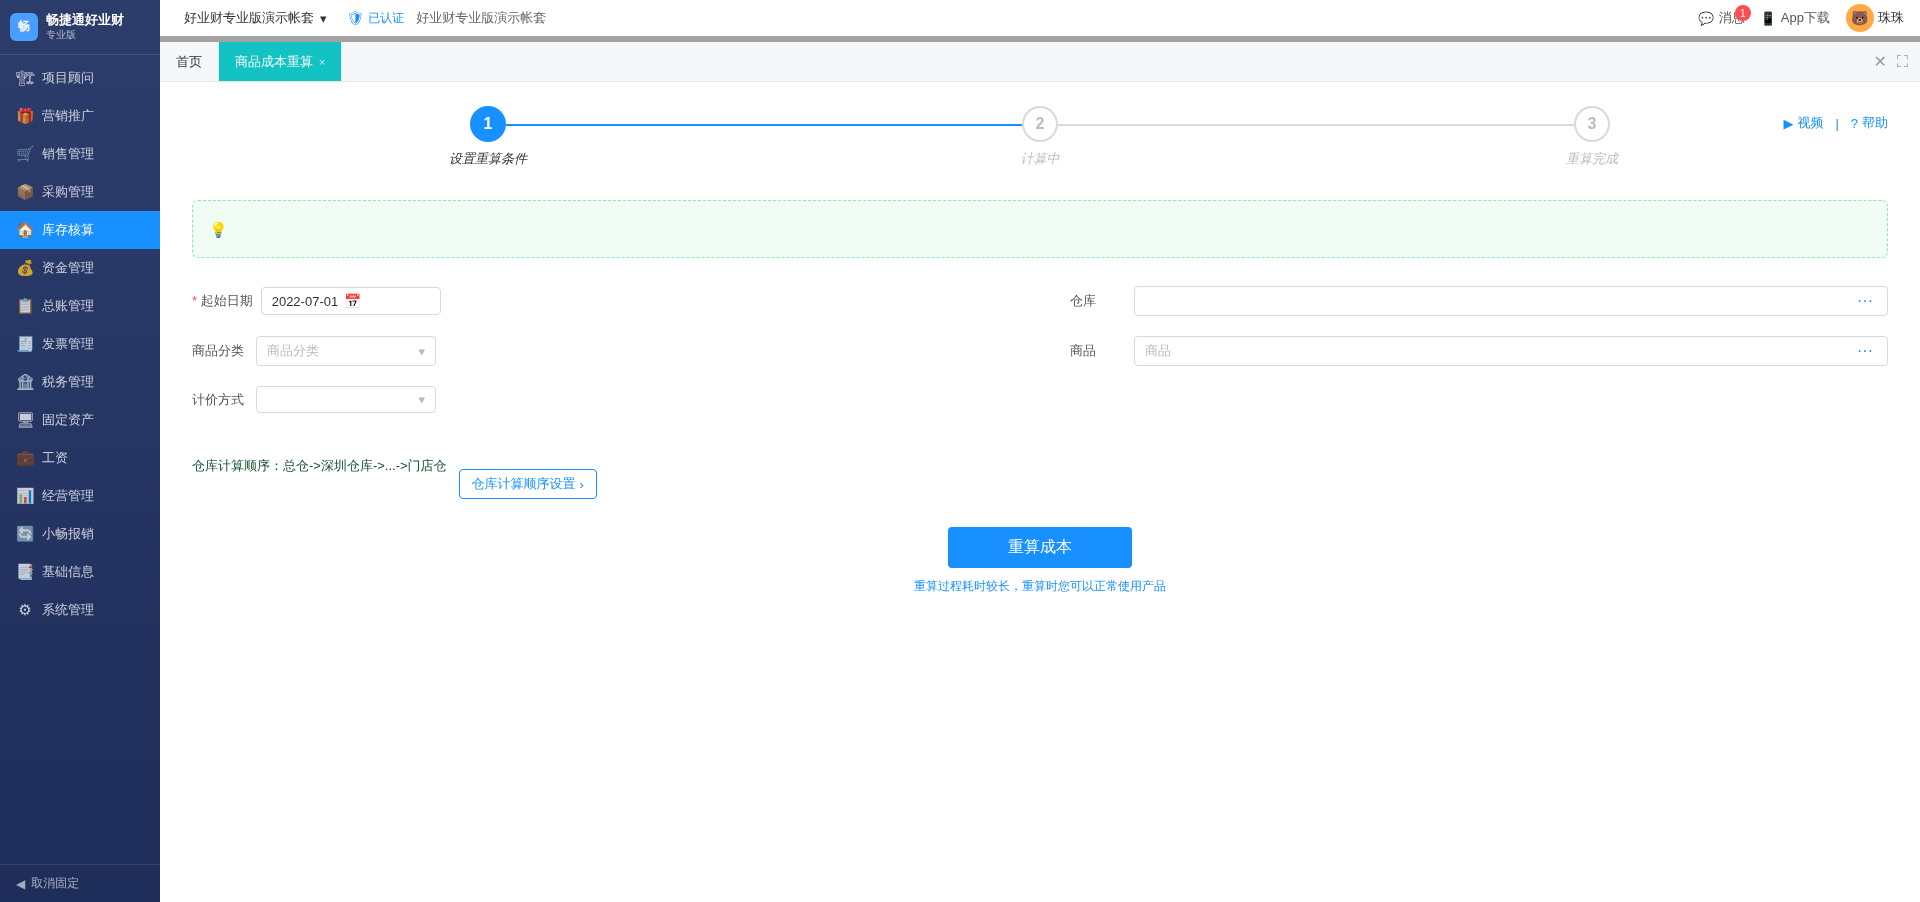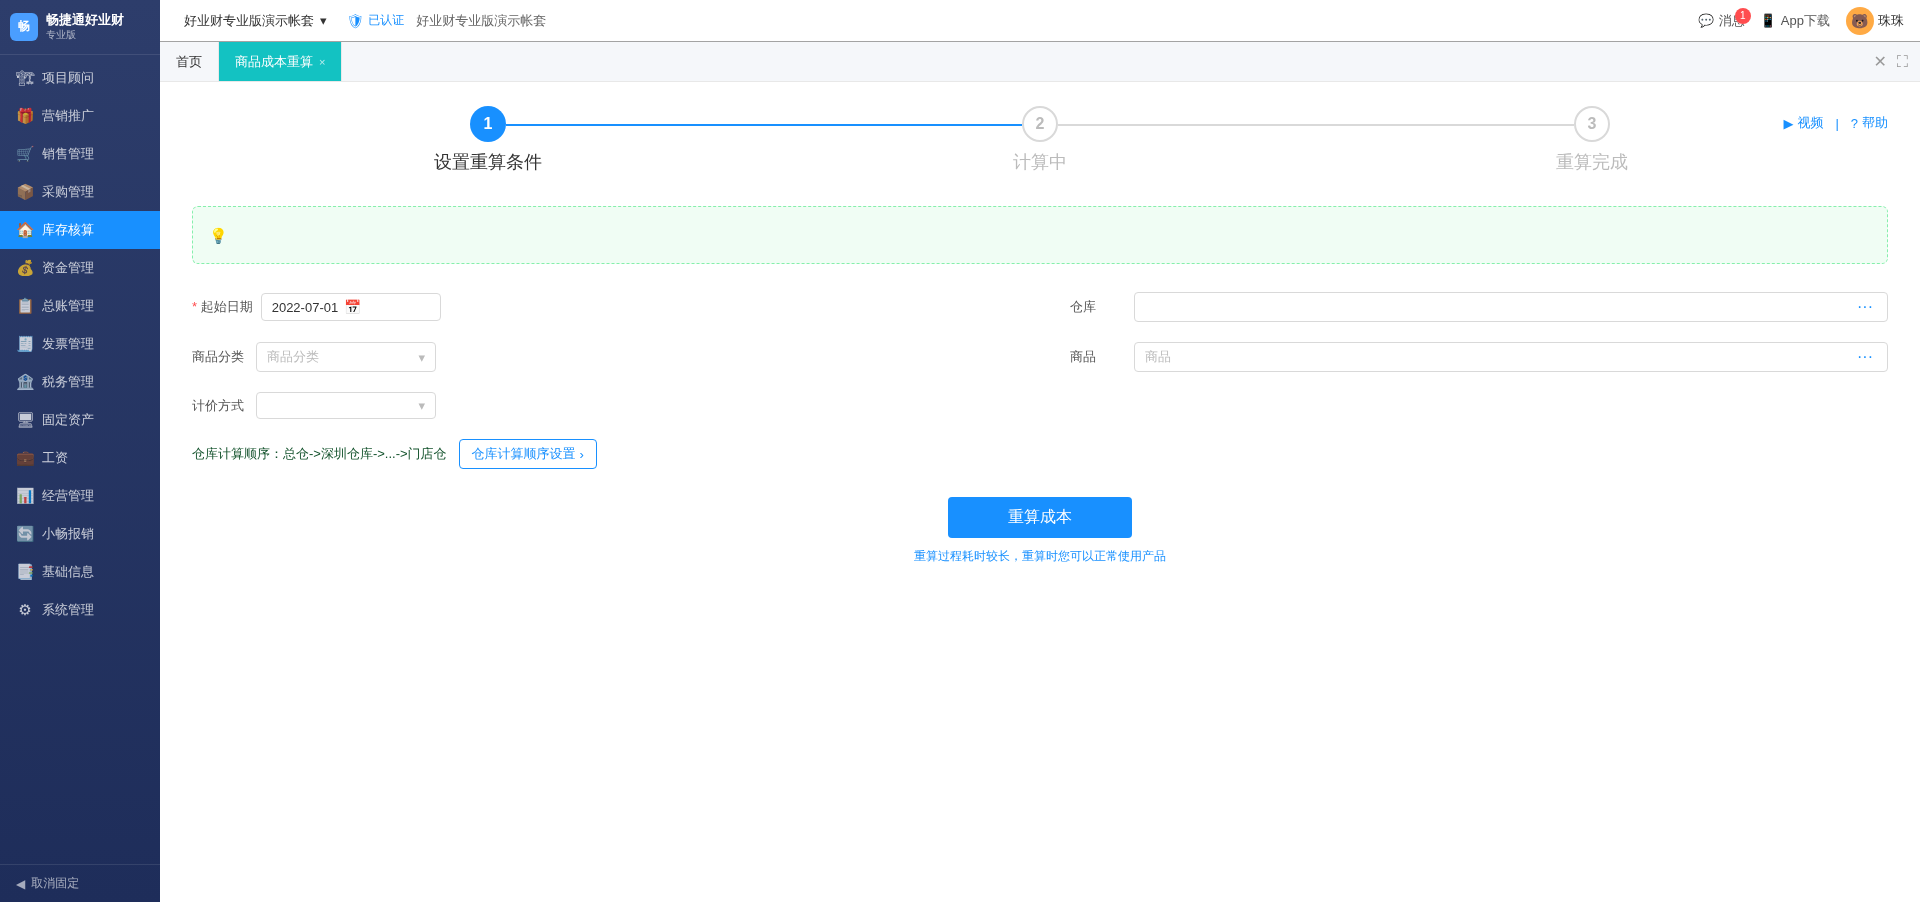--- a/index.html
+++ b/index.html
@@ -54,21 +54,21 @@
       cursor: pointer;
     }
 
     
     .main-area { flex: 1; display: flex; flex-direction: column; min-width: 0; }
 
     
     .topbar {
       height: 42px;
       background: #fff;
-      border-bottom: 1px solid #a3a3a3;
+      border-bottom: 6px solid #a3a3a3;
       display: flex; align-items: center;
       padding: 0 16px;
       gap: 12px;
     }
     .topbar-account-select {
       display: flex; align-items: center; gap: 6px;
       color: #333; font-size: 13px; cursor: pointer;
       padding: 4px 8px; border-radius: 4px;
     }
     .topbar-verified {
@@ -150,21 +150,21 @@
       position: relative;
     }
     .step-circle {
       width: 36px; height: 36px; border-radius: 50%;
       display: flex; align-items: center; justify-content: center;
       font-size: 16px; font-weight: bold;
       z-index: 1;
     }
     .step-circle.active { background: #1890ff; color: #fff; }
     .step-circle.inactive { background: #fff; color: #bbb; border: 2px solid #d9d9d9; }
-    .step-label { margin-top: 8px; font-size: 18px; color: #333; font-weight: 500; }
+    .step-label { margin-top: 8px; font-size: 13px; color: #333; font-weight: 500; font-style: italic; }
     .step-label.inactive { color: #bbb; }
     .step-line {
       position: absolute; top: 18px; left: calc(50% + 18px);
       right: calc(-50% + 18px);
       height: 2px; background: #d9d9d9;
     }
     .step-line.active-line { background: #1890ff; }
     .steps-help {
       position: absolute; right: 0; top: 8px;
       display: flex; align-items: center; gap: 12px;
@@ -242,21 +242,21 @@
     }
     .warehouse-label { color: #14532d; font-size: 13px; }
     .warehouse-btn {
       background: #fff;
       border: 1px solid #1890ff;
       color: #1890ff;
       border-radius: 4px;
       padding: 5px 12px;
       font-size: 13px;
       cursor: pointer;
-      display: flex; align-items: center; gap: 4px;
+      display: flex; align-items: center; gap: 4px; margin-top: 36px;
     }
 
     
     .recalc-section { text-align: center; margin-top: 8px; }
     .recalc-btn {
       background: #1890ff;
       color: #fff;
       border: none;
       border-radius: 4px;
       padding: 10px 60px;

